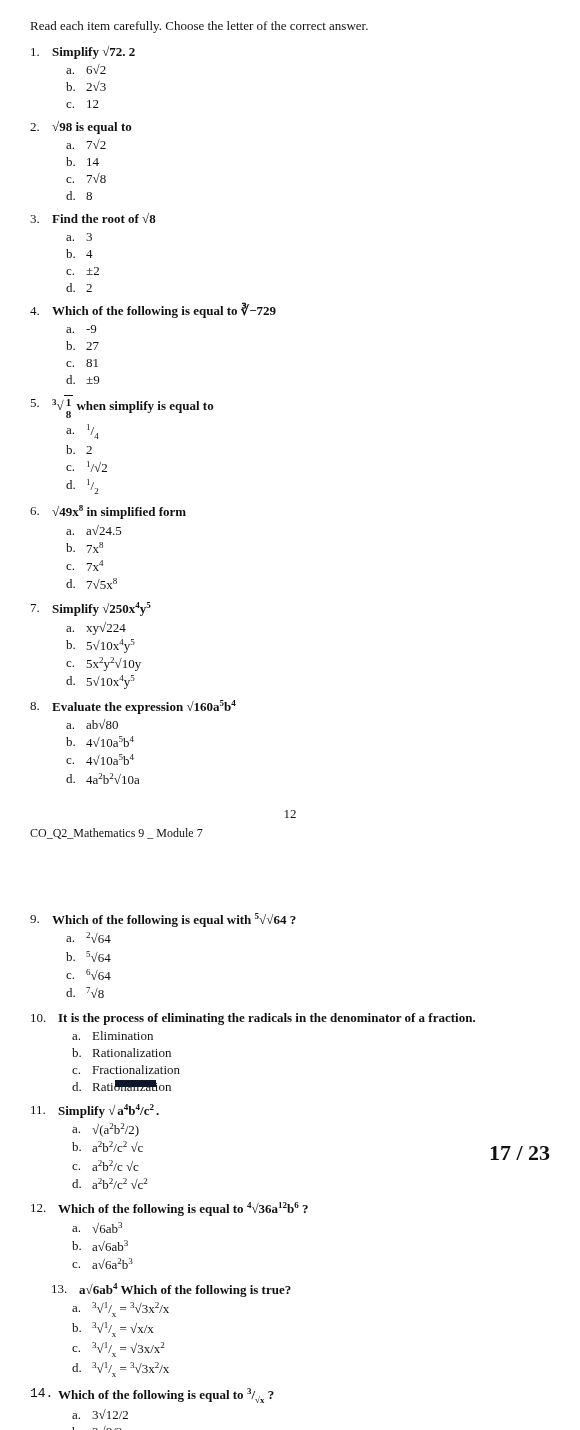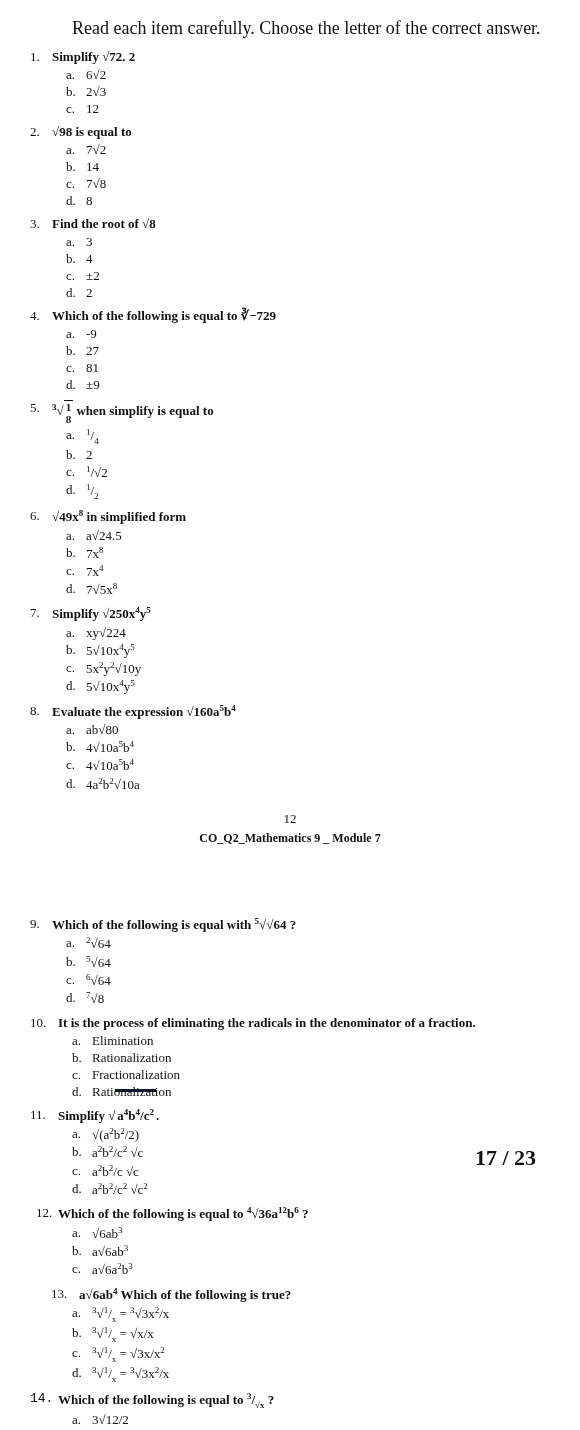--- a/index.html
+++ b/index.html
@@ -8,23 +8,22 @@
       font-size: 13px;
       background: #fff;
       color: #111;
       width: 580px;
       min-height: 1430px;
     }
     .page {
       padding: 18px 30px 18px 30px;
     }
     .instruction {
-      font-size: 18px;
+      font-size: 13px;
       margin-bottom: 10px;
-      margin-left: 42px;
     }
     .question-block {
       margin-bottom: 7px;
     }
     .question-line {
       display: flex;
       margin-bottom: 2px;
     }
     .q-num {
       min-width: 22px;
@@ -46,23 +45,23 @@
     }
     .opt-letter {
       min-width: 20px;
     }
     .page-num {
       text-align: center;
       margin: 18px 0 4px 0;
       font-size: 13px;
     }
     .module-label {
-      text-align: center;
+      text-align: left;
       font-size: 12px;
-      font-weight: bold;
+      font-weight: normal;
       margin-bottom: 10px;
     }
     .page-section-gap {
       height: 60px;
     }
     sup { font-size: 9px; vertical-align: super; }
     sub { font-size: 9px; vertical-align: sub; }
   </style>
 </head>
 <body>
@@ -318,21 +317,21 @@
       <div class="option-line">
           <span class="opt-letter">d.</span>
           <span>Rationalization</span>
         </div>
     </div>
   </div>
 
   <div class="question-block">
     <div class="question-line">
       <span class="q-num" style="min-width:28px;">11.</span>
-      <span class="q-text">Simplify √<span style="border-top:3px solid #0f172a;padding:16px 2px;">a<sup>4</sup>b<sup>4</sup>/c<sup>2</sup></span>.</span>
+      <span class="q-text">Simplify √<span style="border-top:7px solid #0f172a;padding:16px 2px;">a<sup>4</sup>b<sup>4</sup>/c<sup>2</sup></span>.</span>
     </div>
     <div class="options" style="margin-left:42px;">
       <div class="option-line">
           <span class="opt-letter">a.</span>
           <span>√(a<sup>2</sup>b<sup>2</sup>/2)</span>
         </div>
       <div class="option-line">
           <span class="opt-letter">b.</span>
           <span>a<sup>2</sup>b<sup>2</sup>/c<sup>2</sup> √c</span>
         </div>
@@ -341,26 +340,26 @@
           <span>a<sup>2</sup>b<sup>2</sup>/c √c</span>
         </div>
       <div class="option-line">
           <span class="opt-letter">d.</span>
           <span>a<sup>2</sup>b<sup>2</sup>/c<sup>2</sup> √c<sup>2</sup></span>
         </div>
     </div>
   </div>
 
   <div style="position:relative;">
-    <div style="position:absolute;right:14px;top:-60px;font-size:22px;font-weight:bold;">17 / 23</div>
-  </div>
-
-  <div class="question-block">
-    <div class="question-line">
-      <span class="q-num" style="min-width:28px;text-align:center;">12.</span>
+    <div style="position:absolute;right:0;top:-60px;font-size:22px;font-weight:bold;">17 / 23</div>
+  </div>
+
+  <div class="question-block">
+    <div class="question-line">
+      <span class="q-num" style="min-width:28px;">12.</span>
       <span class="q-text">Which of the following is equal to <sup>4</sup>√36a<sup>12</sup>b<sup>6</sup> ?</span>
     </div>
     <div class="options" style="margin-left:42px;">
       <div class="option-line">
           <span class="opt-letter">a.</span>
           <span>√6ab<sup>3</sup></span>
         </div>
       <div class="option-line">
           <span class="opt-letter">b.</span>
           <span>a√6ab<sup>3</sup></span>

